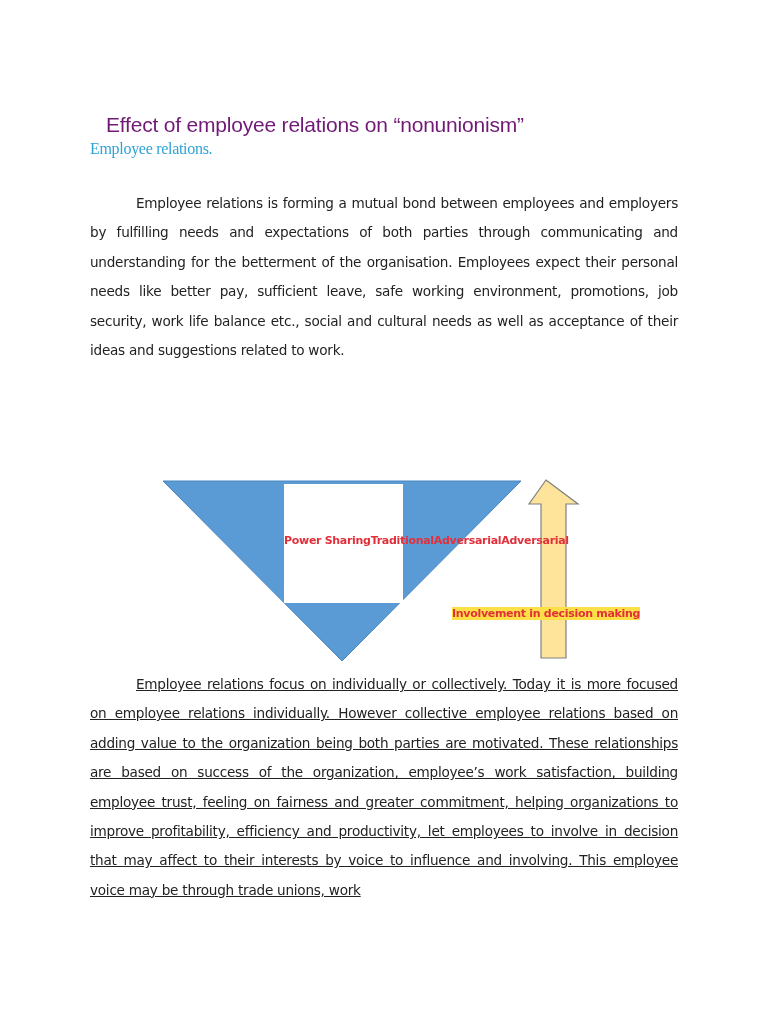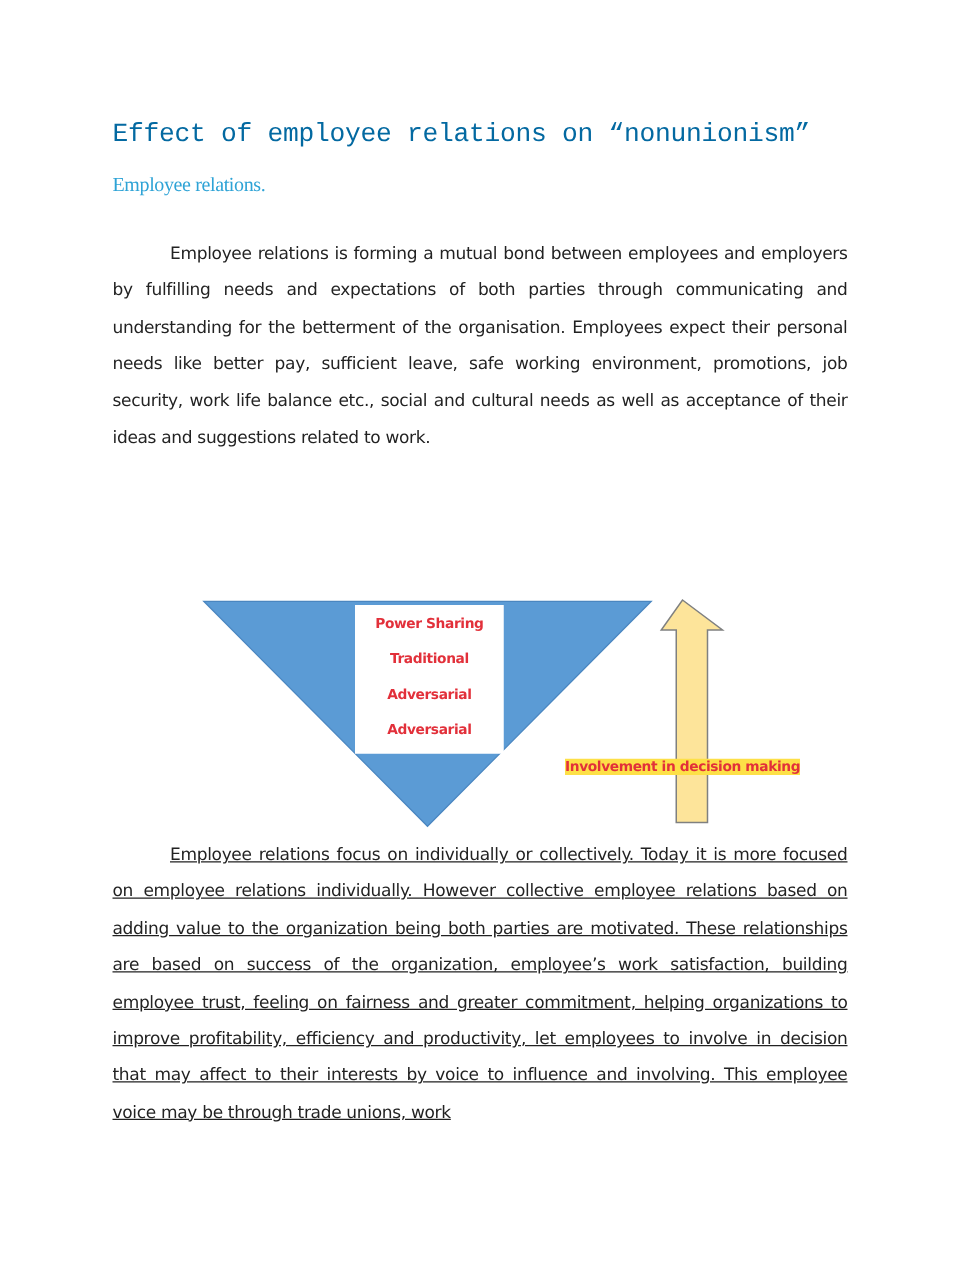--- a/index.html
+++ b/index.html
@@ -17,26 +17,26 @@
   }
   .page {
     position: absolute;
     left: 0; top: 0;
     width: 768px; height: 1024px;
   }
   .title {
     position: absolute;
     left: 90px;
     top: 97px;
-    font-family: Liberation Mono, monospace;
+    font-family: Liberation Sans, sans-serif;
     font-size: 21px;
-    color: #0369a1;
+    color: #701a75;
     white-space: nowrap;
     letter-spacing: -0.2px;
-    margin: 0;
+    margin: 16px;
     font-weight: normal;
   }
   .subtitle {
     position: absolute;
     left: 90px;
     top: 140px;
     font-family: Liberation Serif, serif;
     font-size: 16px;
     color: #2ea3d6;
     white-space: nowrap;
@@ -71,21 +71,20 @@
   }
   .diagram svg { position: absolute; left: 0; top: 0; }
   .box {
     position: absolute;
     left: 284px;
     top: 484px;
     width: 119px;
     height: 119px;
     background: #ffffff;
     display: flex;
-    flex-direction: column;
     align-items: center;
     justify-content: flex-start;
     padding-top: 6px;
     box-sizing: border-box;
     pointer-events: auto;
   }
   .box-item {
     font-family: "DejaVu Sans", sans-serif;
     font-size: 11px;
     font-weight: bold;

